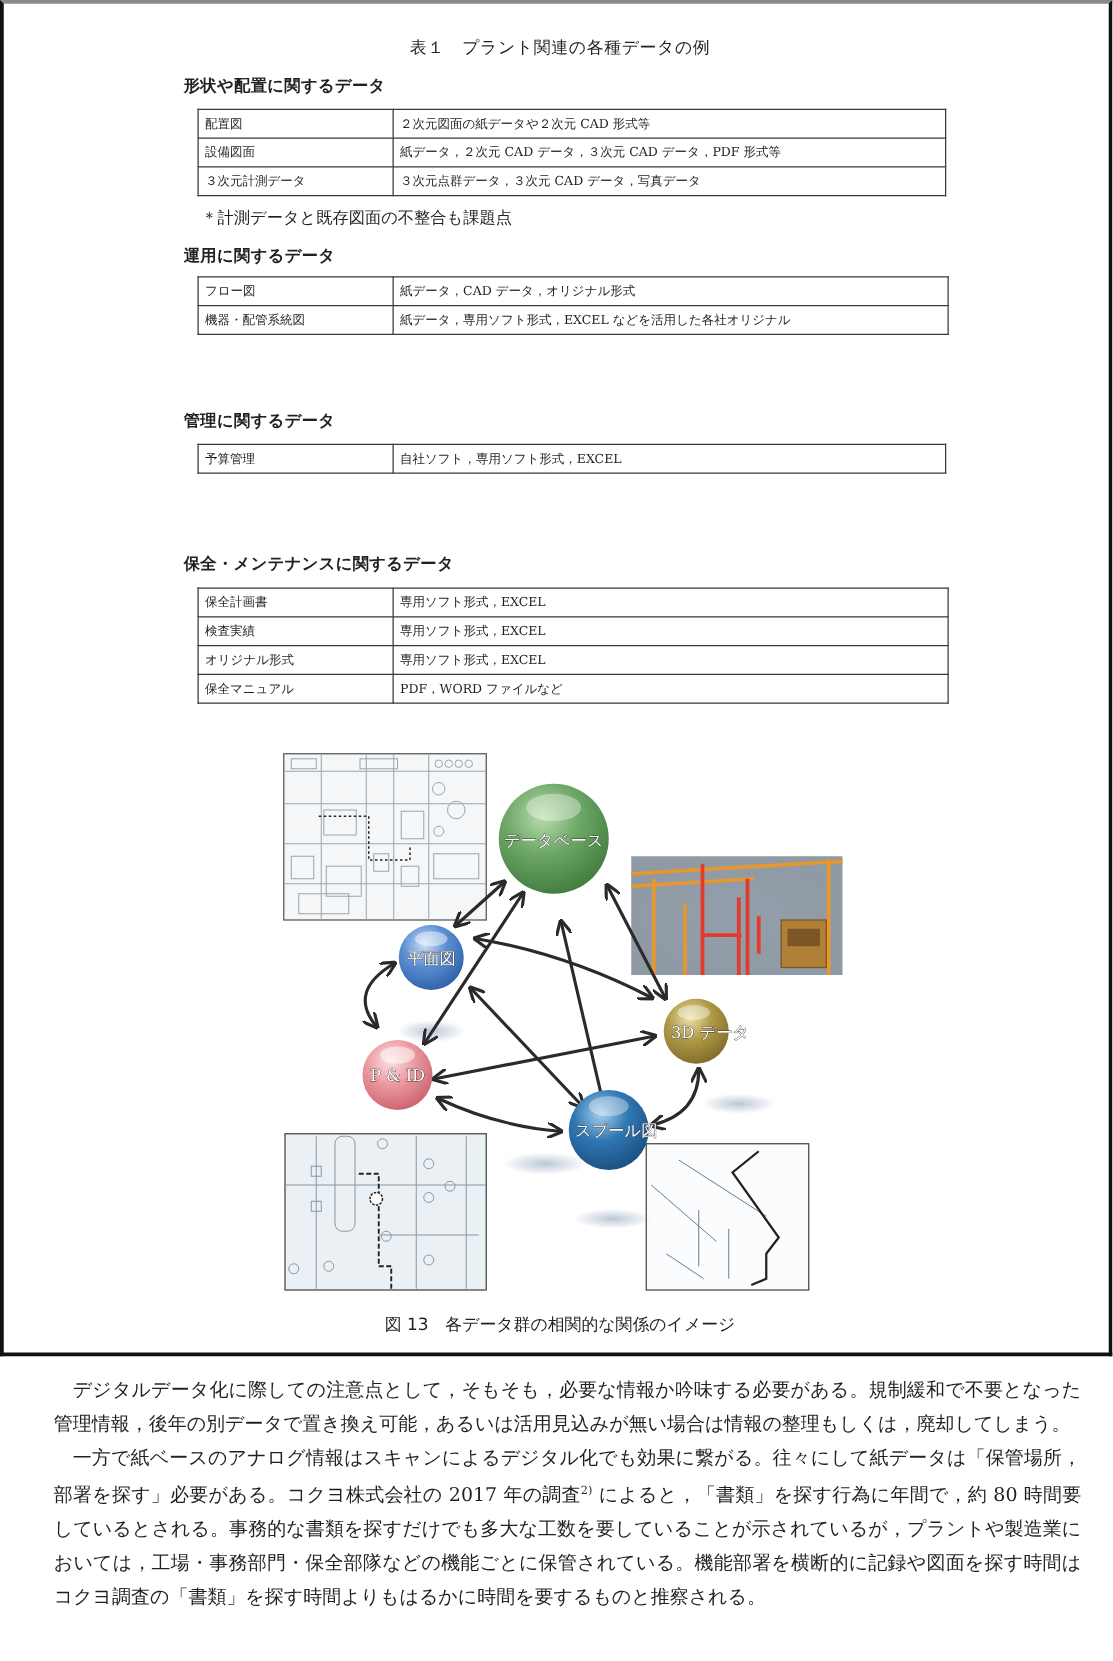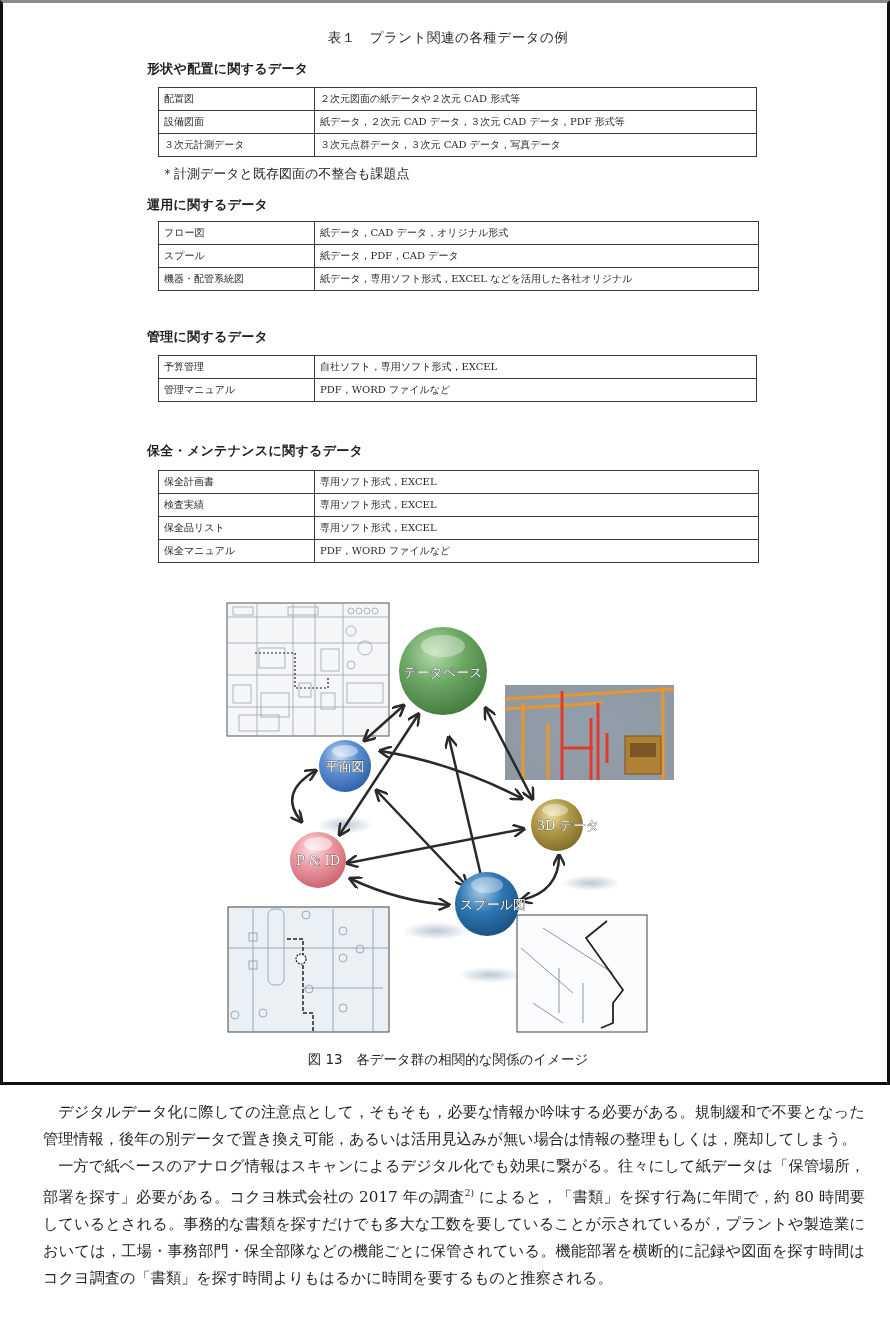--- a/index.html
+++ b/index.html
@@ -52,57 +52,49 @@
   <div class="note">＊計測データと既存図面の不整合も課題点</div>
 
   <div class="sec-head" style="top:193px;">運用に関するデータ</div>
   <table class="dt" style="top:218px; width:601px;">
     <tbody>
         <tr>
           <td class="k">フロー図</td>
           <td>紙データ，CAD データ，オリジナル形式</td>
         </tr>
     <tr>
-          <td class="k">スプール</td>
-          <td>紙データ，PDF，CAD データ</td>
-        </tr>
-    <tr>
           <td class="k">機器・配管系統図</td>
           <td>紙データ，専用ソフト形式，EXCEL などを活用した各社オリジナル</td>
         </tr>
   </tbody>
     </table>
 
   <div class="sec-head" style="top:325px;">管理に関するデータ</div>
   <table class="dt" style="top:352px; width:599px;">
     <tbody>
     <tr>
           <td class="k">予算管理</td>
           <td>自社ソフト，専用ソフト形式，EXCEL</td>
-        </tr>
-    <tr>
-          <td class="k">管理マニュアル</td>
-          <td>PDF，WORD ファイルなど</td>
         </tr>
   </tbody>
     </table>
 
   <div class="sec-head" style="top:439px;">保全・メンテナンスに関するデータ</div>
   <table class="dt" style="top:467px; width:601px;">
     <tbody>
         <tr>
           <td class="k">保全計画書</td>
           <td>専用ソフト形式，EXCEL</td>
         </tr>
     <tr>
           <td class="k">検査実績</td>
           <td>専用ソフト形式，EXCEL</td>
         </tr>
     <tr>
-          <td class="k">保全品リスト</td>
+          <td class="k">オリジナル形式</td>
           <td>専用ソフト形式，EXCEL</td>
         </tr>
     <tr>
           <td class="k">保全マニュアル</td>
           <td>PDF，WORD ファイルなど</td>
         </tr>
   </tbody>
     </table>
 
   <svg class="figure" viewBox="215 595 460 440" xmlns="http://www.w3.org/2000/svg">

